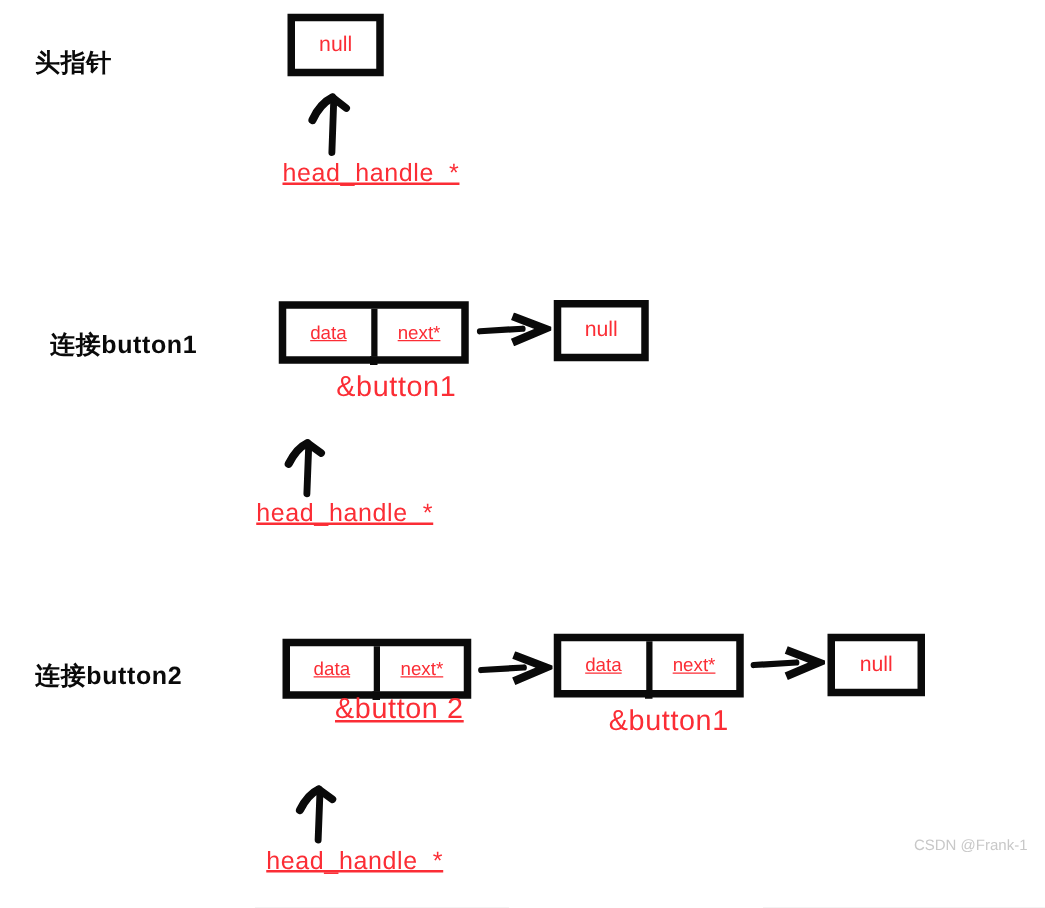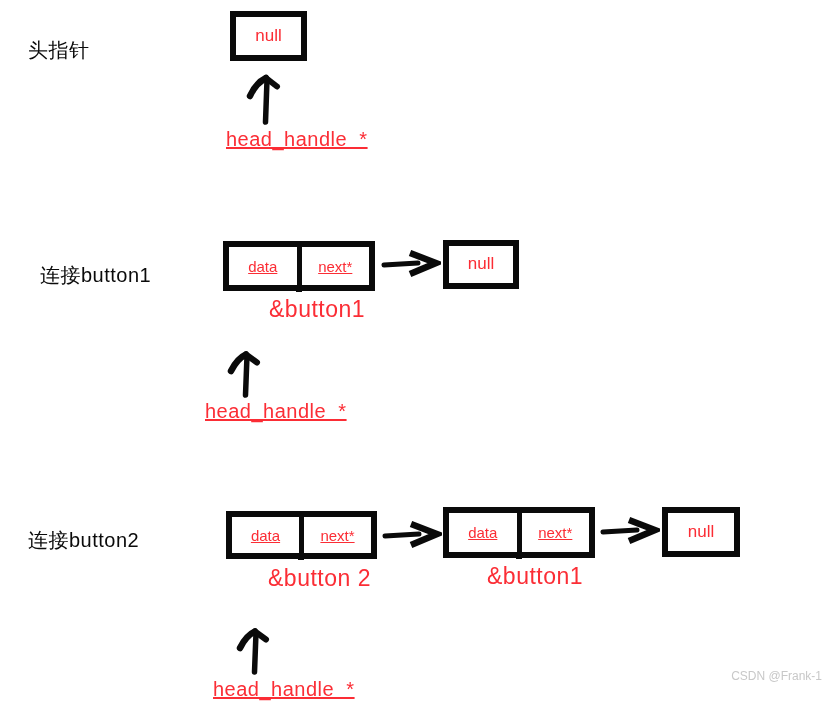--- a/index.html
+++ b/index.html
@@ -16,20 +16,21 @@
     width:836px;height:726px;
     background:var(--bg);
     overflow:hidden;
   }
   .abs{position:absolute;}
   .section-label{
     font-size:20px;
     color:var(--black);
     letter-spacing:0.5px;
     white-space:nowrap;
+    font-weight:bold;
   }
   
   .null-box{
     border:6px solid var(--black);
     background:var(--bg);
     display:flex;align-items:center;justify-content:center;
   }
   .null-box .txt{
     color:var(--red);
     font-size:17px;
@@ -138,21 +139,21 @@
   <div class="abs pointer-label" style="left:205px;top:400px;">head_handle  *</div>
 
   <div class="abs section-label" style="left:28px;top:527px;">连接button2</div>
 
   <div class="abs node-box" style="left:226px;top:511px;width:151px;height:48px;">
     <div class="node-cell">data</div>
     <div class="node-divider"></div>
     <div class="node-cell">next*</div>
   </div>
 
-  <div class="abs address-label" style="left:251px;top:565px;">&amp;button 2</div>
+  <div class="abs address-label" style="left:251px;top:553px;text-decoration:underline;">&amp;button 2</div>
 
   <div class="abs arrow" style="left:382px;top:521px;">
     <svg width="60" height="27" viewBox="0 0 60 27" fill="none" stroke="currentColor">
       <path d="M3 15 L37 13" stroke-width="5" stroke-linecap="round"></path>
       <path d="M29 3 L55 13 L29 24" stroke-width="6.5" stroke-linejoin="miter"></path>
     </svg>
   </div>
 
   <div class="abs node-box" style="left:443px;top:507px;width:152px;height:51px;">
     <div class="node-cell">data</div>

